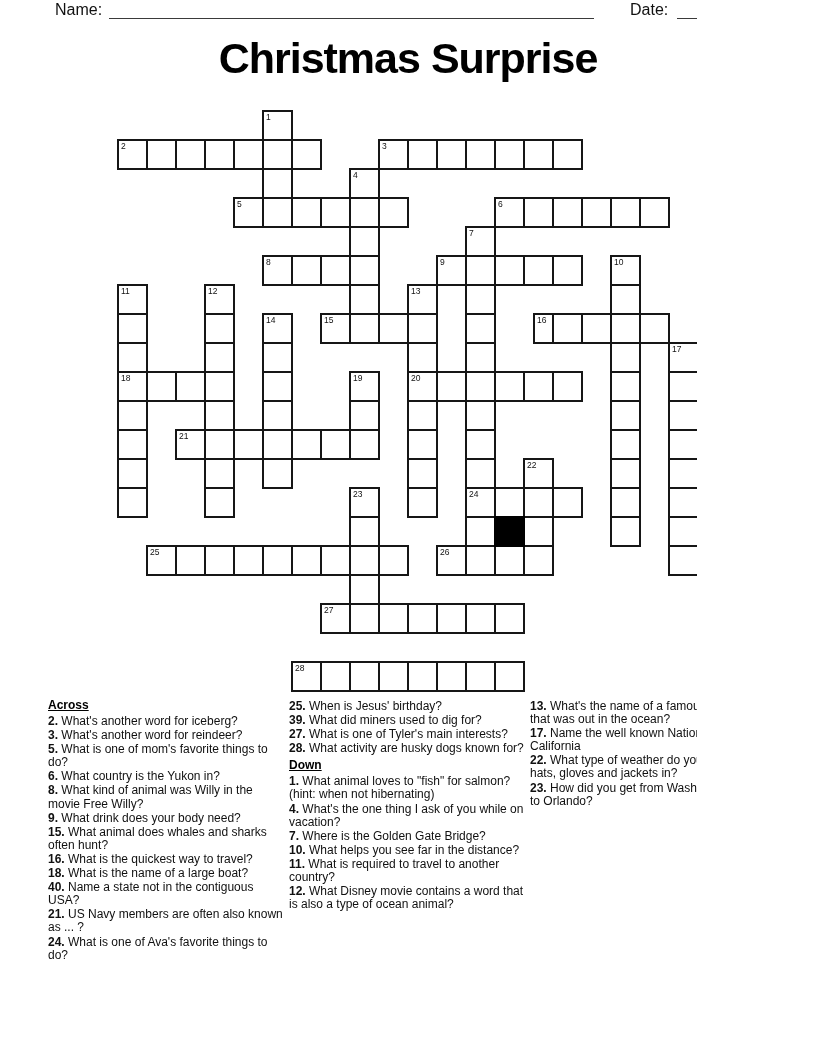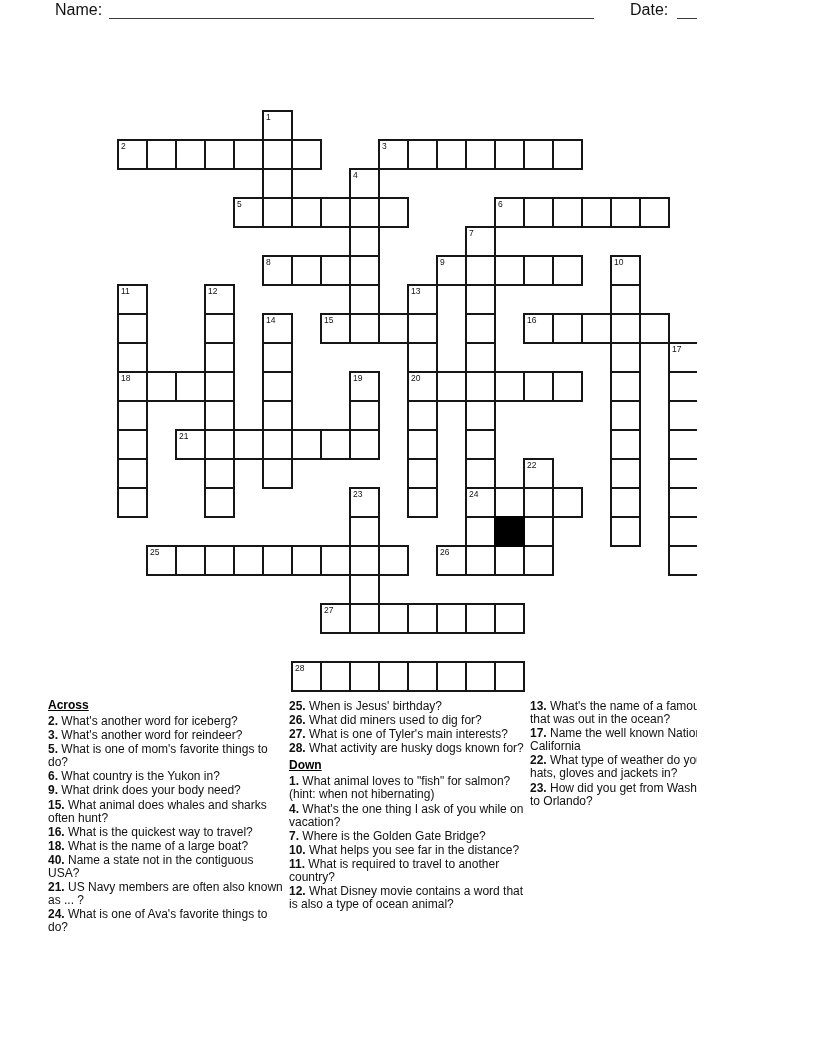--- a/index.html
+++ b/index.html
@@ -35,20 +35,21 @@
 </head>
 <body>
 
 <div class="page">
 
   <span class="hdr-label" style="left:55px; top:1px;">Name:</span>
   <div class="fill-line" style="left:109px; top:3px; width:485px;"></div>
   <span class="hdr-label" style="left:630px; top:1px;">Date:</span>
   <div class="fill-line" style="left:677px; top:3px; width:64px;"></div>
 
+  <h1 class="title">Christmas Surprise</h1>
 
   <div class="grid">
       <div class="cell" style="left: 145px; top: 0px;">
         <span class="cellnum">1</span>
       </div>
       <div class="cell" style="left: 145px; top: 29px;"></div>
       <div class="cell" style="left: 145px; top: 58px;"></div>
       <div class="cell" style="left: 145px; top: 87px;"></div>
       <div class="cell" style="left: 0px; top: 29px;">
         <span class="cellnum">2</span>
@@ -167,21 +168,21 @@
       </div>
       <div class="cell" style="left: 145px; top: 232px;"></div>
       <div class="cell" style="left: 145px; top: 261px;"></div>
       <div class="cell" style="left: 145px; top: 290px;"></div>
       <div class="cell" style="left: 145px; top: 319px;"></div>
       <div class="cell" style="left: 145px; top: 348px;"></div>
       <div class="cell" style="left: 203px; top: 203px;">
         <span class="cellnum">15</span>
       </div>
       <div class="cell" style="left: 261px; top: 203px;"></div>
-      <div class="cell" style="left: 406px; top: 203px;">
+      <div class="cell" style="left: 416px; top: 203px;">
         <span class="cellnum">16</span>
       </div>
       <div class="cell" style="left: 435px; top: 203px;"></div>
       <div class="cell" style="left: 464px; top: 203px;"></div>
       <div class="cell" style="left: 522px; top: 203px;"></div>
       <div class="cell" style="left: 551px; top: 232px;">
         <span class="cellnum">17</span>
       </div>
       <div class="cell" style="left: 551px; top: 261px;"></div>
       <div class="cell" style="left: 551px; top: 290px;"></div>
@@ -258,33 +259,34 @@
     </div>
 
   <div class="clues">
     <div class="ccol" style="left:48px; width:238px;">
       <div class="clue-header">Across</div>
       <div class="clue-list">
           <div class="clue"><b>2. </b>What's another word for iceberg?</div>
           <div class="clue"><b>3. </b>What's another word for reindeer?</div>
           <div class="clue"><b>5. </b>What is one of mom's favorite things to do?</div>
           <div class="clue"><b>6. </b>What country is the Yukon in?</div>
+          <div class="clue"><b>8. </b>What kind of animal was Willy in the movie Free Willy?</div>
           <div class="clue"><b>9. </b>What drink does your body need?</div>
           <div class="clue"><b>15. </b>What animal does whales and sharks often hunt?</div>
           <div class="clue"><b>16. </b>What is the quickest way to travel?</div>
           <div class="clue"><b>18. </b>What is the name of a large boat?</div>
           <div class="clue"><b>40. </b>Name a state not in the contiguous USA?</div>
           <div class="clue"><b>21. </b>US Navy members are often also known as ... ?</div>
           <div class="clue"><b>24. </b>What is one of Ava's favorite things to do?</div>
         </div>
     </div>
     <div class="ccol" style="left:289px; width:235px; padding-top:2px;">
       <div class="clue-list">
           <div class="clue"><b>25. </b>When is Jesus' birthday?</div>
-          <div class="clue"><b>26. </b>What did miners used to dig for?</div>
+          <div class="clue"><b>39. </b>What did miners used to dig for?</div>
           <div class="clue"><b>27. </b>What is one of Tyler's main interests?</div>
           <div class="clue"><b>28. </b>What activity are husky dogs known for?</div>
         </div>
       <div class="clue-header down-hdr">Down</div>
       <div class="clue-list">
           <div class="clue"><b>1. </b>What animal loves to "fish" for salmon? (hint: when not hibernating)</div>
           <div class="clue"><b>4. </b>What's the one thing I ask of you while on vacation?</div>
           <div class="clue"><b>7. </b>Where is the Golden Gate Bridge?</div>
           <div class="clue"><b>10. </b>What helps you see far in the distance?</div>
           <div class="clue"><b>11. </b>What is required to travel to another country?</div>

